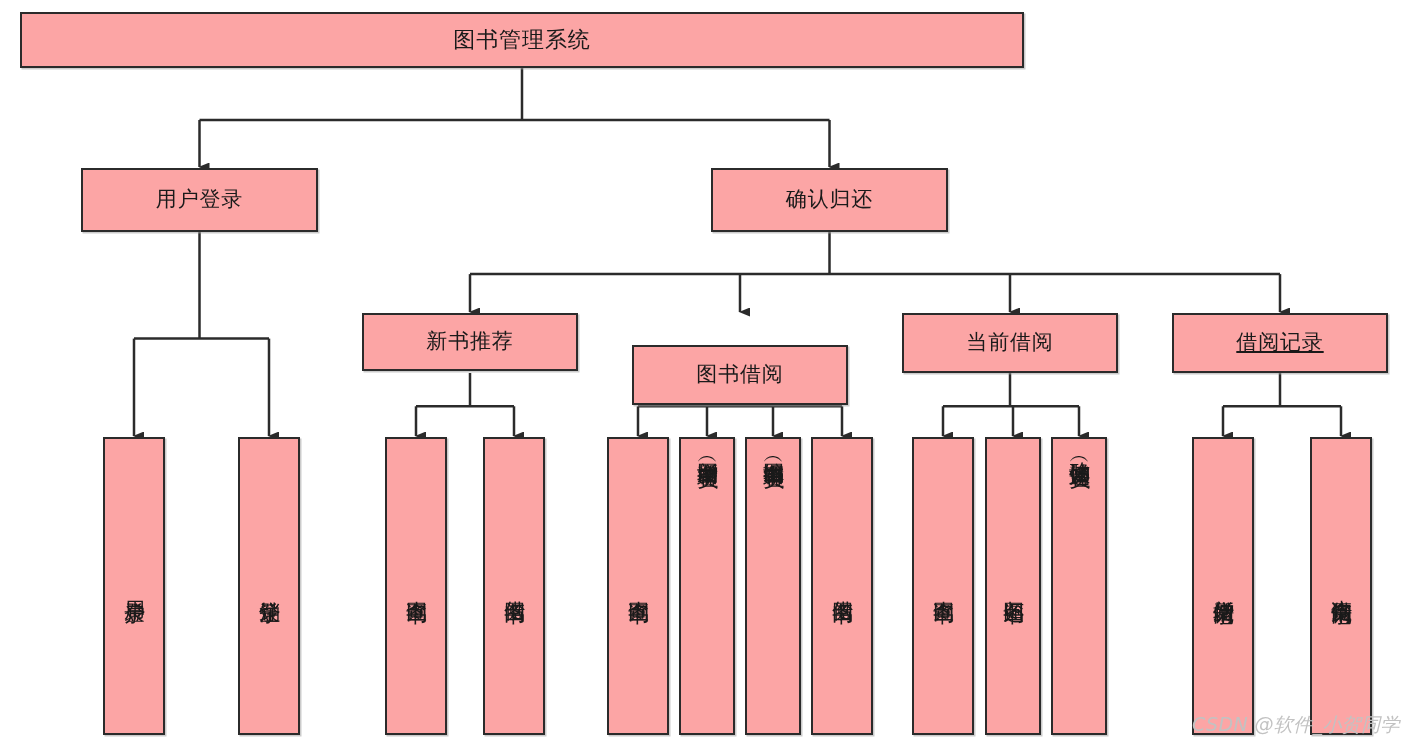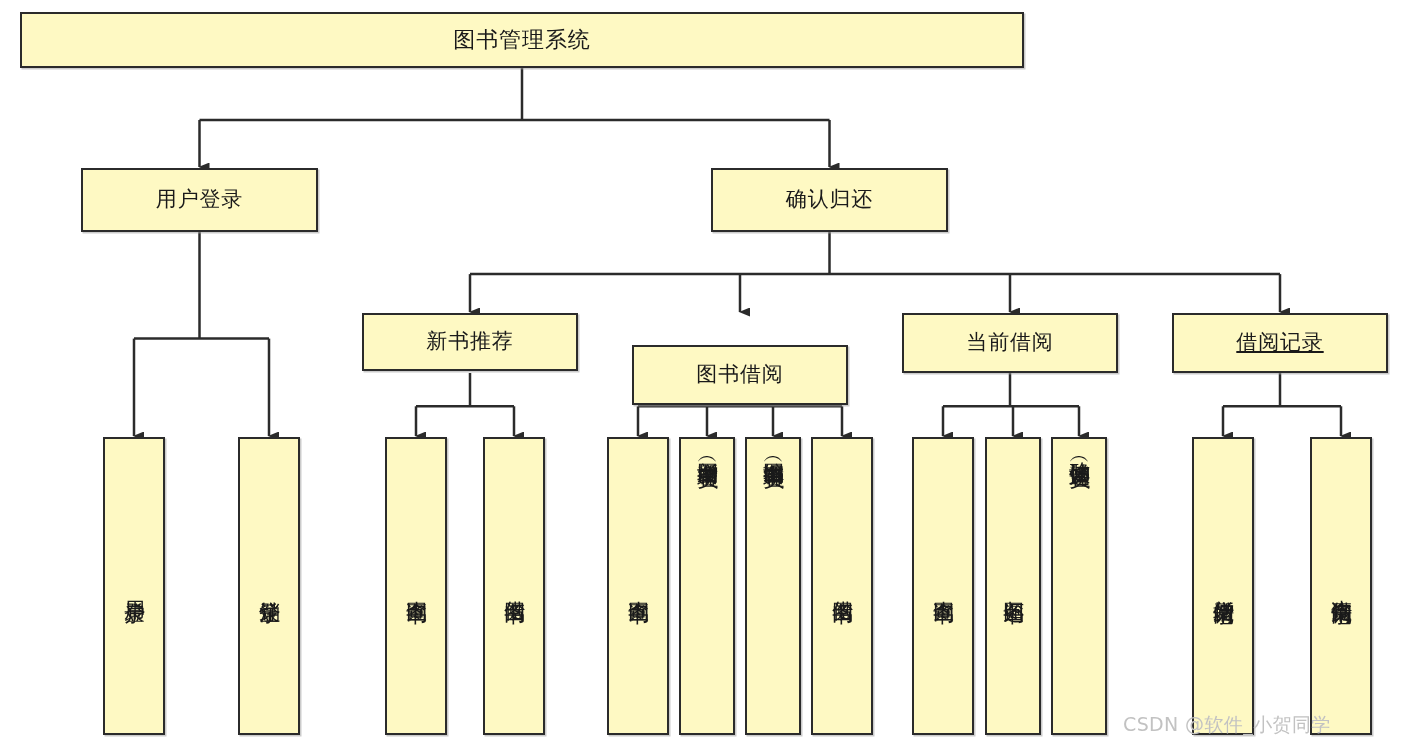--- a/index.html
+++ b/index.html
@@ -23,21 +23,21 @@
     left: 0;
     top: 0;
     width: 1405px;
     height: 747px;
     pointer-events: none;
   }
   .node {
     position: absolute;
     box-sizing: border-box;
     border: 2.5px solid #2b2b2b;
-    background: #fef9c3;
+    background: #fca5a5;
     display: flex;
     align-items: center;
     justify-content: center;
     color: #1a1a1a;
     box-shadow: 1.5px 1.5px 0 rgba(160,160,160,0.55);
   }
   .node .label {
     display: block;
     letter-spacing: 0.04em;
   }
@@ -186,15 +186,15 @@
         <span class="label">确认归还（管理员）</span>
       </div>
       <div class="node leaf v center" style="left: 1192px; top: 437px; width: 62px; height: 298px;">
         <span class="label">新增借阅记录</span>
       </div>
       <div class="node leaf v center" style="left: 1310px; top: 437px; width: 62px; height: 298px;">
         <span class="label">查询借阅记录</span>
       </div>
     </div>
 
-  <div class="watermark" style="left: 1123px; top: 712px;">CSDN @软件_小贺同学</div>
+  <div class="watermark" style="left: 1192px; top: 712px; font-style: italic;">CSDN @软件_小贺同学</div>
 
 </div>
 
 </body></html>

